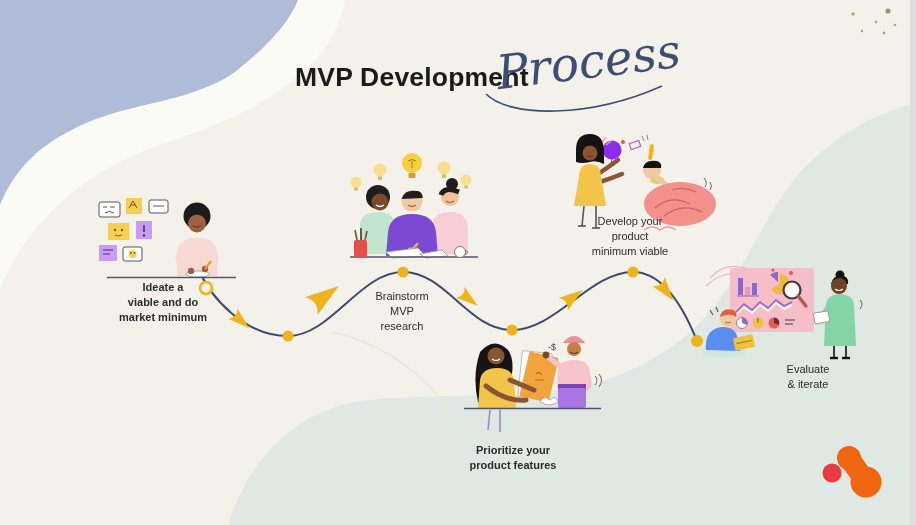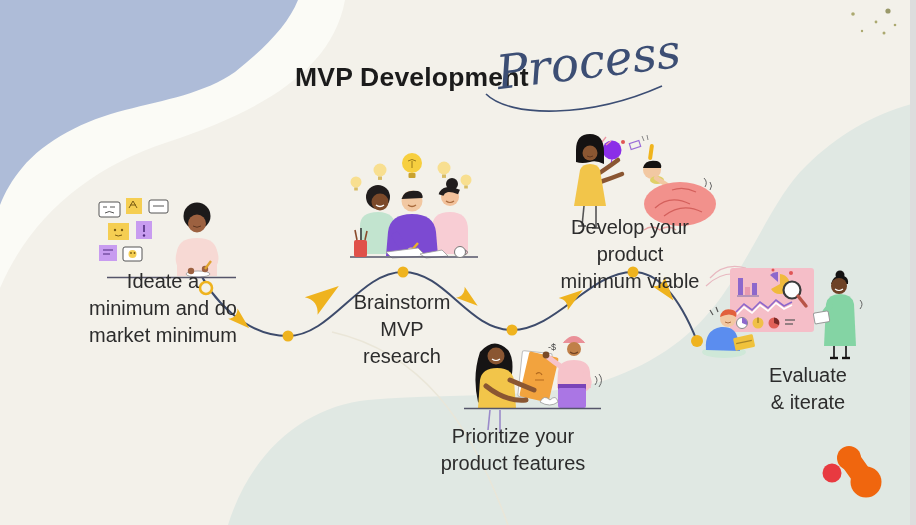--- a/index.html
+++ b/index.html
@@ -16,21 +16,21 @@
     white-space:nowrap;
   }
   .title-script{
     position:absolute;left:496px;top:34px;
     font-family:"DejaVu Serif",serif;font-style:italic;
     font-size:47px;color:#3c4e74;transform:rotate(-7deg);
     white-space:nowrap;
   }
   .step-label{
     position:absolute;transform:translateX(-50%);
-    text-align:center;color:#2c2c2c;font-size:20px;line-height:1.36;
+    text-align:center;color:#2c2c2c;font-size:11px;line-height:1.36;
     white-space:nowrap;
   }
   .step-label span{display:block;}
 </style>
 </head>
 <body>
 
 <div class="stage">
 
   <svg class="abs" style="left:0;top:0;" width="916" height="525" viewBox="0 0 916 525">
@@ -293,31 +293,31 @@
       <path d="M136,46 Q130,52 128,58" stroke="#84d4a4" stroke-width="5.5" fill="none" stroke-linecap="round"></path>
       <rect x="120" y="52" width="15" height="11" rx="1.5" transform="rotate(-10 127 57)" fill="#ffffff" stroke="#999" stroke-width="1"></rect>
       <line x1="140" y1="86" x2="140" y2="98" stroke="#3a3a3a" stroke-width="2"></line>
       <line x1="152" y1="86" x2="152" y2="98" stroke="#3a3a3a" stroke-width="2"></line>
       <line x1="136" y1="98" x2="144" y2="98" stroke="#141212" stroke-width="2.4"></line>
       <line x1="148" y1="98" x2="156" y2="98" stroke="#141212" stroke-width="2.4"></line>
       <path d="M166,40 q4,4 0,9" stroke="#666" stroke-width="1" fill="none"></path>
     </g>
   </svg>
 
-  <div class="step-label" style="left:163px;top:268px;">
+  <div class="step-label" style="left:163px;top:280px;font-weight:bold;">
     <span>Ideate a</span>
-    <span>minimum and do</span>
+    <span>viable and do</span>
     <span>market minimum</span>
   </div>
   <div class="step-label" style="left:402px;top:289px;">
     <span>Brainstorm</span>
     <span>MVP</span>
     <span>research</span>
   </div>
-  <div class="step-label" style="left:513px;top:423px;">
+  <div class="step-label" style="left:513px;top:443px;font-weight:bold;">
     <span>Prioritize your</span>
     <span>product features</span>
   </div>
   <div class="step-label" style="left:630px;top:214px;">
     <span>Develop your</span>
     <span>product</span>
     <span>minimum viable</span>
   </div>
   <div class="step-label" style="left:808px;top:362px;">
     <span>Evaluate</span>

